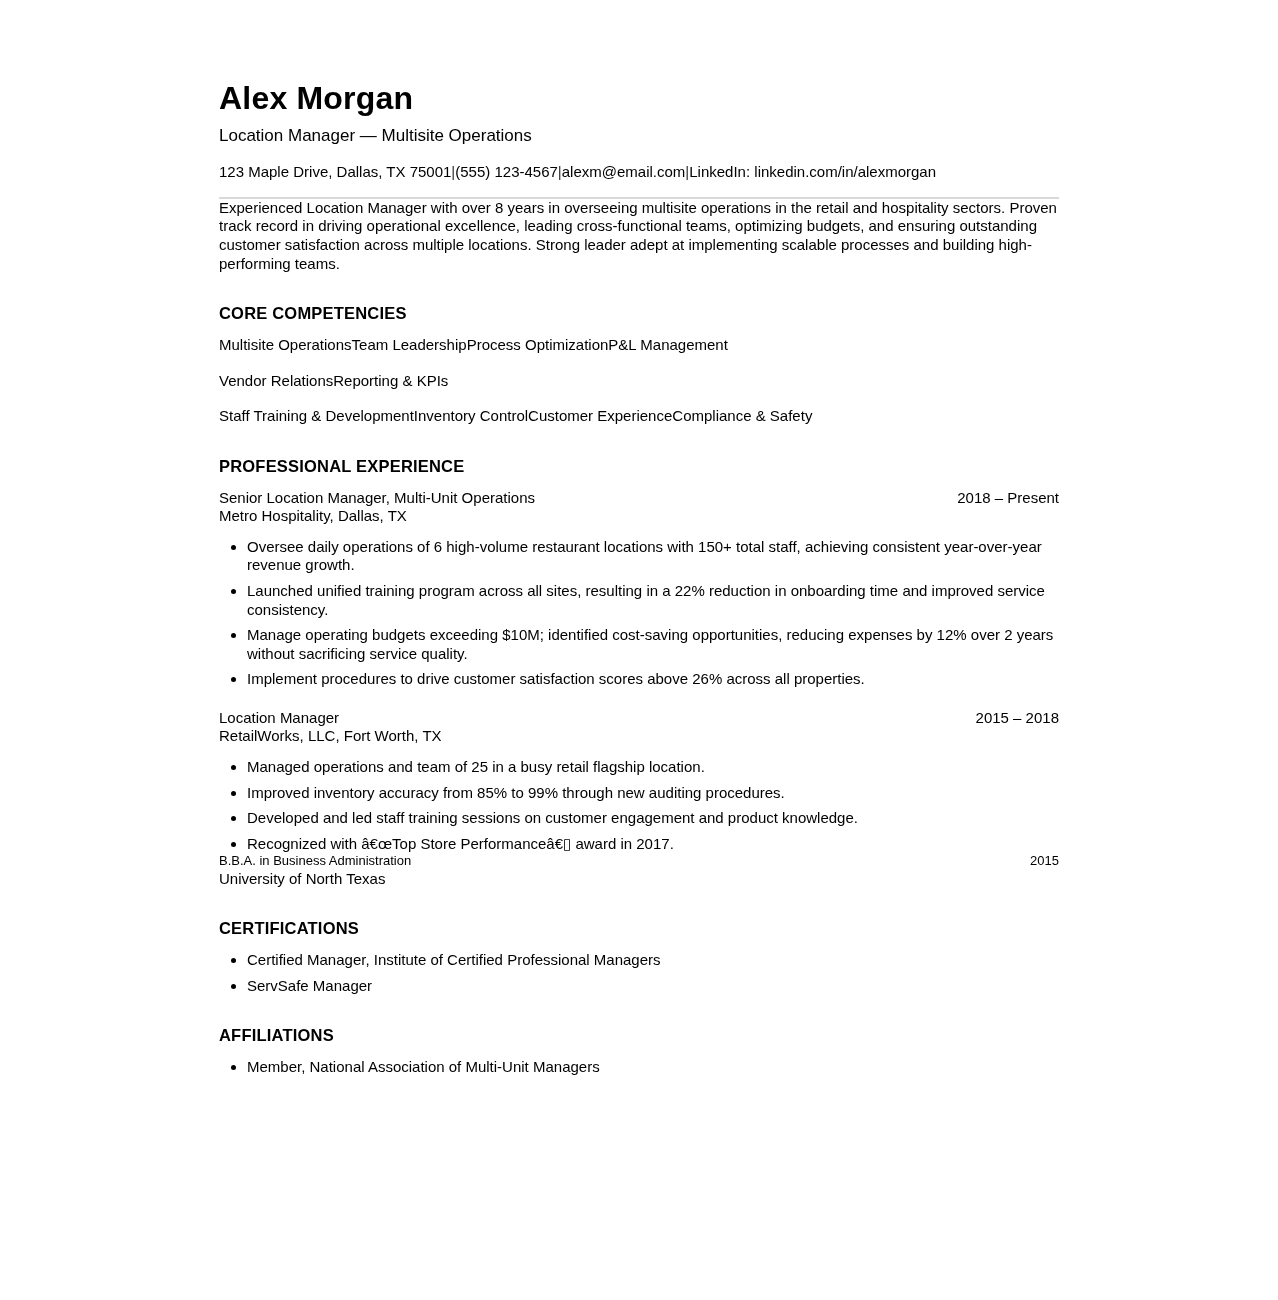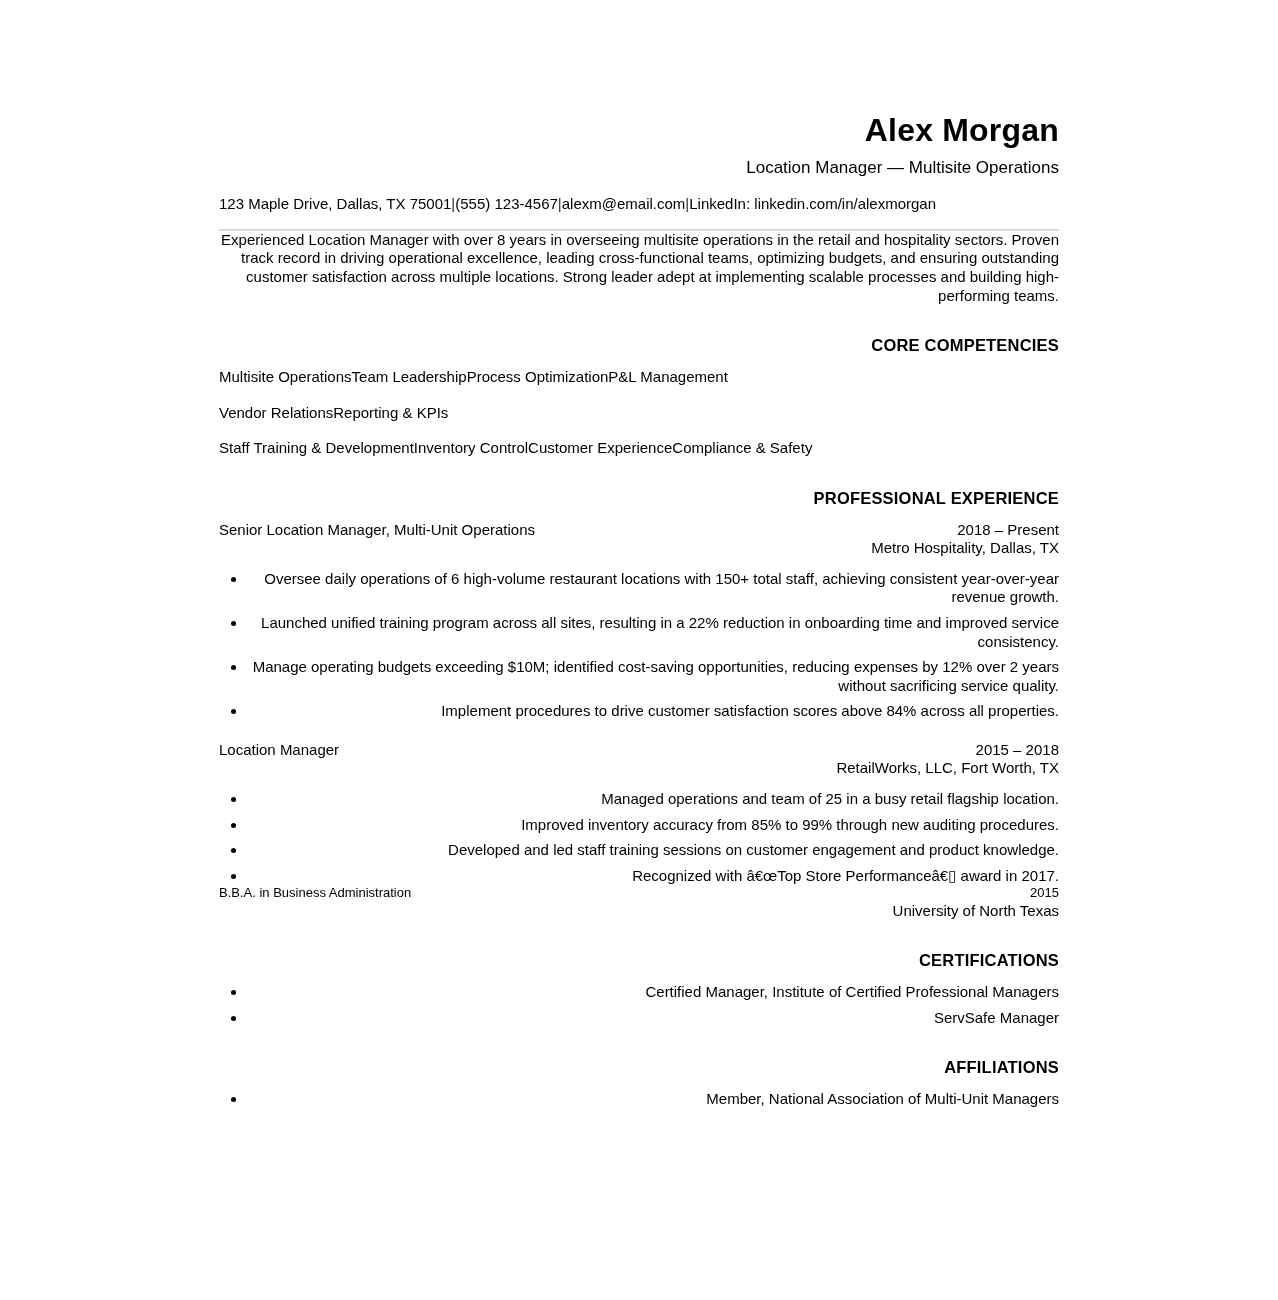--- a/index.html
+++ b/index.html
@@ -9,23 +9,22 @@
   }
   body {
     width: 1278px;
     height: 1300px;
     font-family: "Liberation Sans", "DejaVu Sans", sans-serif;
     color: #000000;
     -webkit-font-smoothing: antialiased;
   }
   .resume {
     width: 840px;
-    margin: 12px auto;
-    padding-top: 100px;
-    text-align: right;
+    margin: 0 auto;
+    padding-top: 80px;
   }
 
   
   .name {
     font-size: 32px;
     font-weight: 700;
     line-height: 1.15;
     margin: 0 0 9px 0;
     letter-spacing: 0.2px;
   }
@@ -156,21 +155,21 @@
     <div class="job">
       <div class="job-header">
         <span>Senior Location Manager, Multi-Unit Operations</span>
         <span>2018 – Present</span>
       </div>
       <div class="job-company">Metro Hospitality, Dallas, TX</div>
       <ul class="bullet-list">
         <li>Oversee daily operations of 6 high-volume restaurant locations with 150+ total staff, achieving consistent year-over-year revenue growth.</li>
         <li>Launched unified training program across all sites, resulting in a 22% reduction in onboarding time and improved service consistency.</li>
         <li>Manage operating budgets exceeding $10M; identified cost-saving opportunities, reducing expenses by 12% over 2 years without sacrificing service quality.</li>
-        <li>Implement procedures to drive customer satisfaction scores above 84% across all properties.</li>
+        <li>Implement procedures to drive customer satisfaction scores above 26% across all properties.</li>
       </ul>
     </div>
 
     <div class="job">
       <div class="job-header">
         <span>Location Manager</span>
         <span>2015 – 2018</span>
       </div>
       <div class="job-company">RetailWorks, LLC, Fort Worth, TX</div>
       <ul class="bullet-list tight">

